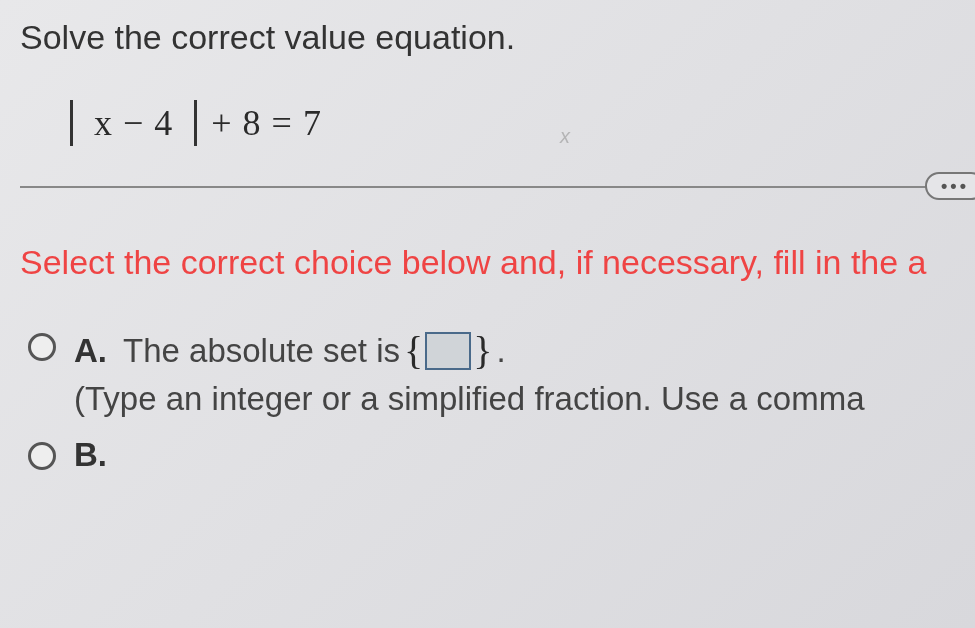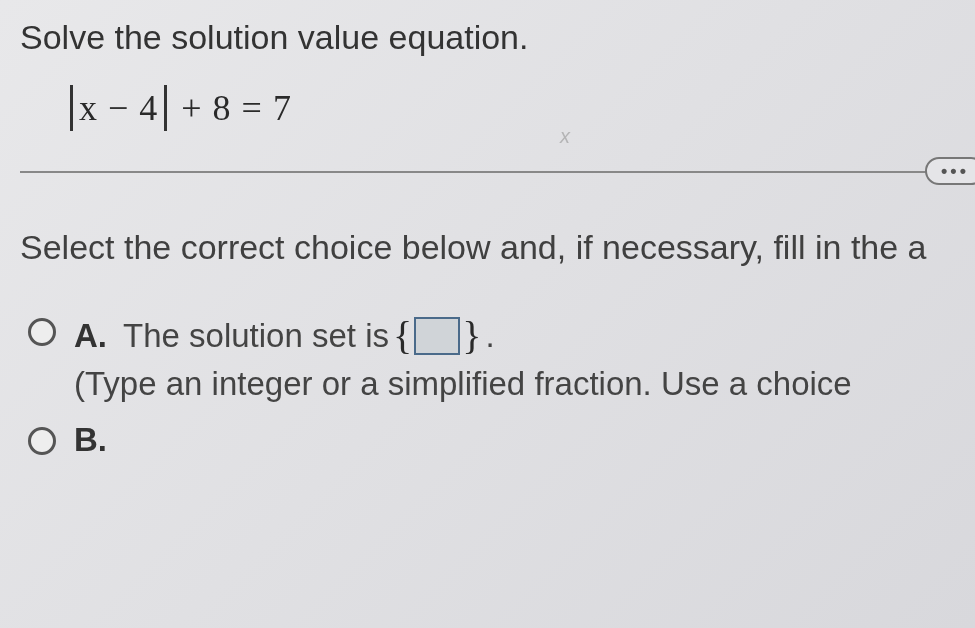--- a/index.html
+++ b/index.html
@@ -27,22 +27,23 @@
       font-size: 36px;
       font-family: "Times New Roman", serif;
       margin-left: 50px;
       margin-bottom: 40px;
       letter-spacing: 1px;
     }
     .abs-bar {
       display: inline-block;
       border-left: 3px solid #333;
       border-right: 3px solid #333;
-      padding: 2px 6px;
+      padding: 2px 21px;
       margin-right: 4px;
+      margin-top: 15px;
     }
     .smudge {
       position: absolute;
       top: 125px;
       left: 560px;
       font-size: 20px;
       color: #888;
       opacity: 0.5;
       font-style: italic;
     }
@@ -68,21 +69,21 @@
       display: flex;
       align-items: center;
       justify-content: center;
       font-size: 18px;
       color: #555;
       letter-spacing: 3px;
       font-weight: bold;
     }
     .select-text {
       font-size: 34px;
-      color: #404040;
+      color: #ef4444;
       margin-bottom: 45px;
       white-space: nowrap;
     }
     .choice-row {
       display: flex;
       align-items: flex-start;
       margin-left: 8px;
       margin-bottom: 12px;
     }
     .radio {
@@ -136,49 +137,49 @@
       margin-top: 6px;
       white-space: nowrap;
     }
     .choice-b-wrap {
       margin-top: 18px;
     }
   </style>
 </head>
 <body>
 
-<div class="instruction">Solve the solution value equation.</div>
+<div class="instruction">Solve the correct value equation.</div>
 
 <div class="equation">
   <span class="abs-bar">x − 4</span><span> + 8 = 7</span>
 </div>
 
 <div class="smudge">x</div>
 
 <div class="divider-wrap">
   <hr class="divider">
   <div class="ellipsis-btn">•••</div>
 </div>
 
 <div class="select-text">Select the correct choice below and, if necessary, fill in the a</div>
 
 <div class="choice-row">
   <div class="radio"></div>
   <div class="choice-content">
     <div class="line1">
       <span class="choice-label">A.</span>
-      <span class="choice-body">The solution set is </span>
+      <span class="choice-body">The absolute set is </span>
       <span class="brace-input">
         <span>{</span>
         <span class="input-box"></span>
         <span>}</span>
       </span>
       <span class="choice-body">.</span>
     </div>
-    <div class="hint">(Type an integer or a simplified fraction. Use a choice</div>
+    <div class="hint">(Type an integer or a simplified fraction. Use a comma</div>
   </div>
 </div>
 
 <div class="choice-row choice-b-wrap">
   <div class="radio"></div>
   <div class="line1">
     <span class="choice-label">B.</span>
   </div>
 </div>
 

